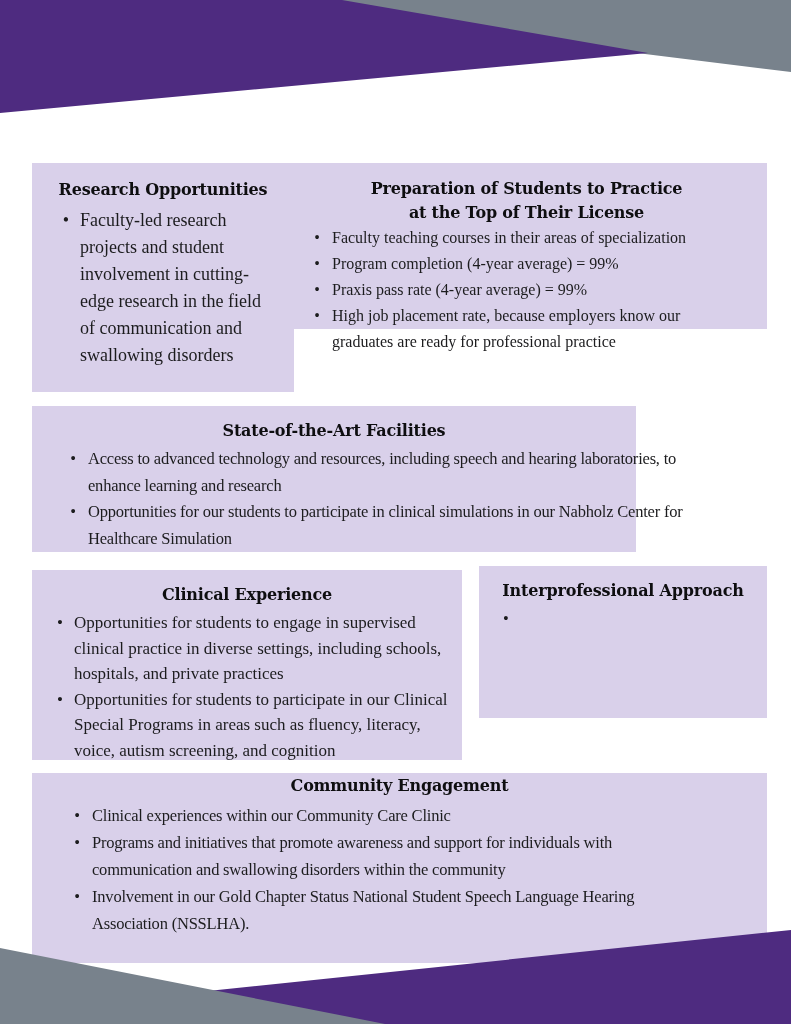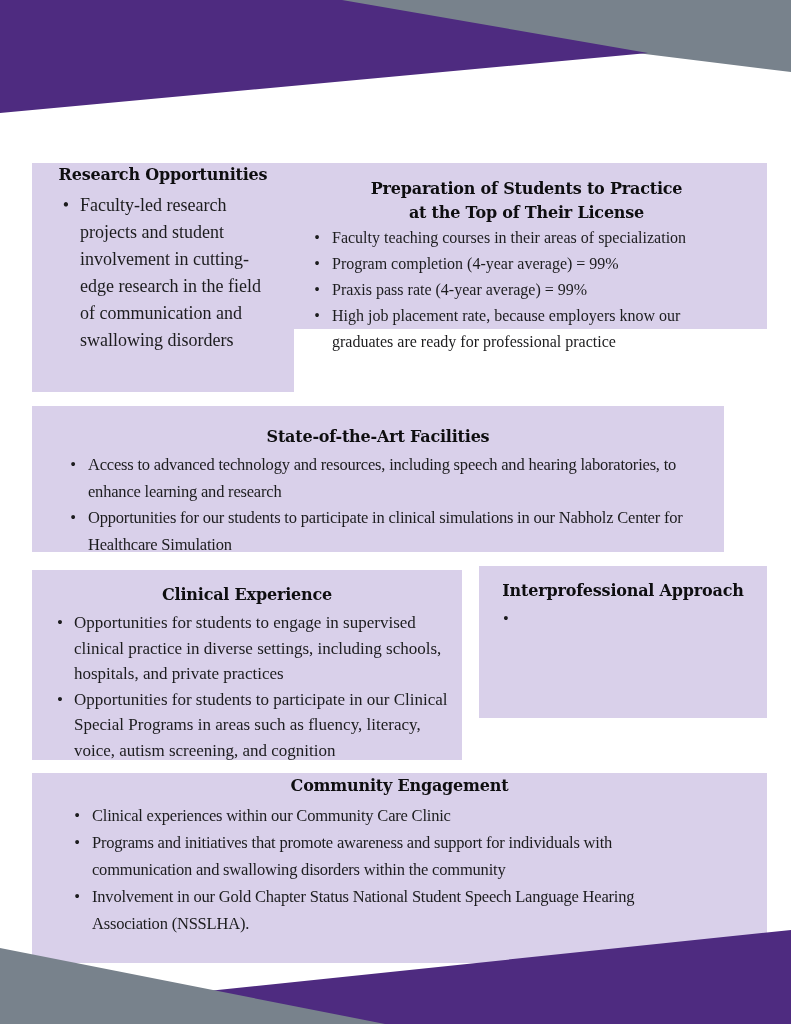--- a/index.html
+++ b/index.html
@@ -30,30 +30,30 @@
   }
   .pbox h2{
     font-family:"DejaVu Serif",serif;font-weight:700;font-size:16px;color:var(--head);
     text-align:center;letter-spacing:-0.2px;line-height:24px;
   }
   .pbox ul{list-style:none;}
   .pbox li{display:flex;align-items:flex-start;}
   .dot{flex:none;text-align:center;line-height:inherit;}
   .txt{flex:1;}
   
-  #b1{left:32px;top:163px;width:262px;height:229px;}
+  #b1{left:32px;top:163px;width:262px;height:229px;padding-top:15px;}
   #b1 h2{margin-bottom:5px;}
   #b1 ul{margin-left:20px;width:214px;font-size:18px;line-height:27px;}
   #b1 .dot{width:28px;}
   
   #b2{left:286px;top:163px;width:481px;height:166px;padding-top:14px;}
   #b2 ul{margin-left:16px;width:392px;font-size:16px;line-height:26px;}
   #b2 .dot{width:30px;}
   
-  #b3{left:32px;top:406px;width:692px;height:146px;padding-top:19px;}
+  #b3{left:32px;top:406px;width:604px;height:146px;padding-top:13px;}
   #b3 h2{margin-bottom:3px;}
   #b3 ul{margin-left:26px;width:636px;font-size:16.5px;line-height:26.5px;letter-spacing:-0.2px;}
   #b3 .dot{width:30px;}
   
   #b4{left:32px;top:570px;width:430px;height:190px;padding-top:13px;}
   #b4 h2{margin-bottom:3px;}
   #b4 ul{margin-left:14px;width:414px;font-size:17px;line-height:25.5px;}
   #b4 .dot{width:28px;}
   
   #b5{left:479px;top:566px;width:288px;height:152px;padding-top:13px;}

